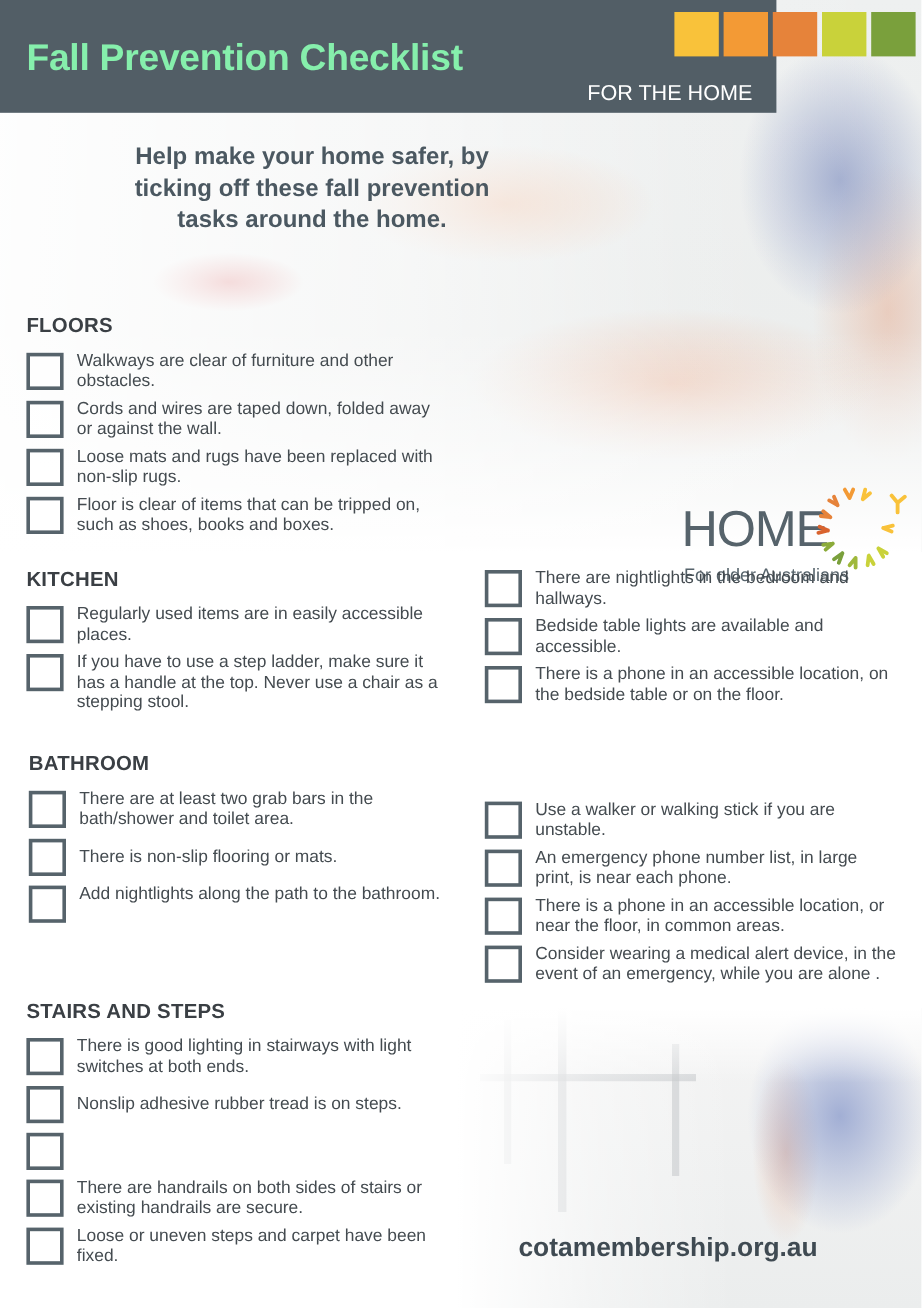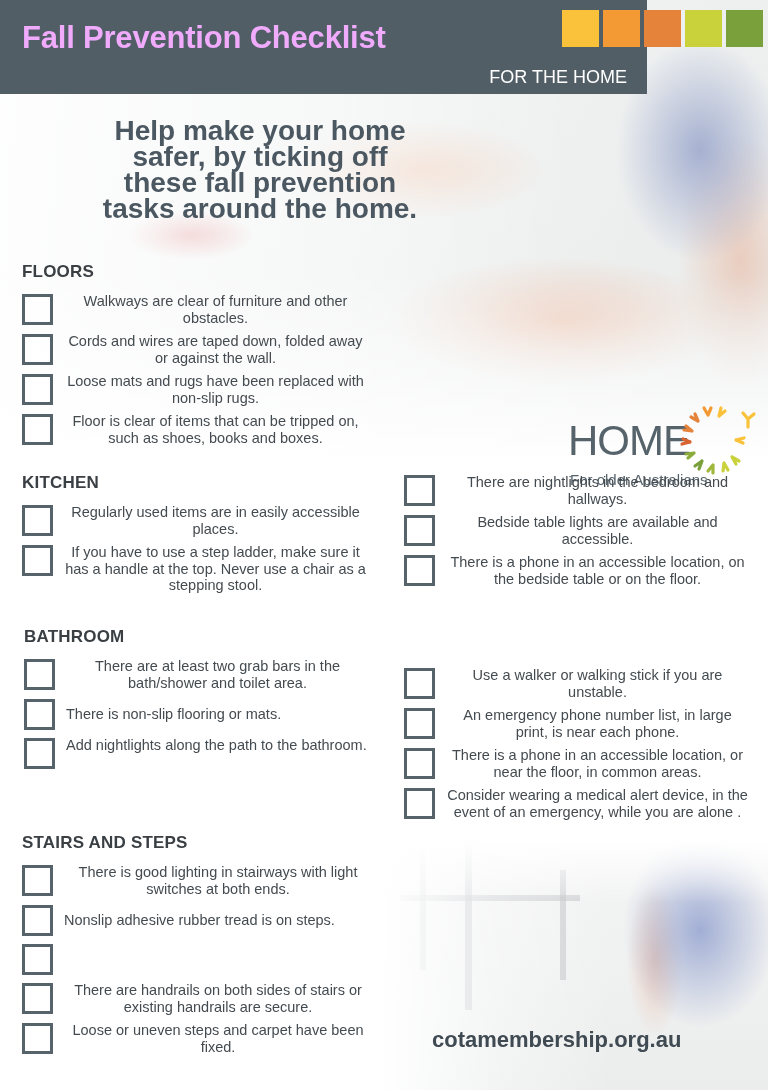--- a/index.html
+++ b/index.html
@@ -26,32 +26,32 @@
       radial-gradient(ellipse 40px 110px at 275px 120px, rgba(232,190,170,0.7), rgba(232,190,170,0) 70%),
       linear-gradient(180deg, #f4f4f4, #ebeded);
   }
   .bg-bottom::after { content: ""; position: absolute; inset: 0;
     background: linear-gradient(90deg, rgba(255,255,255,1) 0%, rgba(255,255,255,0.4) 30%, rgba(255,255,255,0) 60%),
                 linear-gradient(180deg, rgba(255,255,255,1) 0%, rgba(255,255,255,0) 25%); }
   .walker { position: absolute; background: #b8bcc0; opacity: 0.55; }
 
   
   .header { position: absolute; left: 0; top: 0; width: 647px; height: 94px; background: #525e66; z-index: 2; }
-  .header-title { position: absolute; left: 22px; top: 20px; font-family: "Liberation Sans", sans-serif; font-weight: bold; font-size: 31px; color: #f0abfc; letter-spacing: -0.2px; text-align: center; }
+  .header-title { position: absolute; left: 22px; top: 30px; font-family: "Liberation Sans", sans-serif; font-weight: bold; font-size: 31px; color: #86efac; letter-spacing: -0.2px; text-align: center; }
   .header-sub { position: absolute; right: 20px; top: 67px; font-family: "Liberation Sans", sans-serif; font-size: 18px; color: #ffffff; }
   .swatches { position: absolute; left: 562px; top: 10px; display: flex; gap: 4px; z-index: 3; }
   .swatch { width: 37px; height: 37px; }
 
   .intro { position: absolute; left: 100px; top: 118px; width: 320px; text-align: center; z-index: 2;
-    font-family: "Liberation Sans", sans-serif; font-weight: bold; font-size: 28px; line-height: 26px; color: #4b5861; }
+    font-family: "Liberation Sans", sans-serif; font-weight: bold; font-size: 20px; line-height: 26px; color: #4b5861; }
 
   
   .section { position: absolute; z-index: 2; }
   .section-title { font-family: "Liberation Sans", sans-serif; font-weight: bold; font-size: 17px; color: #3a3f44; margin-bottom: 11px; letter-spacing: 0.2px; }
-  .item { display: flex; align-items: flex-start; margin-bottom: 7px; text-align: center; }
+  .item { display: flex; align-items: flex-start; margin-bottom: 7px; }
   .checkbox { flex: 0 0 auto; width: 31px; height: 31px; border: 3px solid #56636b; background: rgba(255,255,255,0.6); margin-right: 11px; margin-top: 1px; cursor: pointer; }
   .item-text { font-family: "Liberation Sans", sans-serif; font-size: 14.5px; line-height: 16.5px; color: #444b50; }
 
   
   .logo { position: absolute; left: 568px; top: 405px; width: 200px; height: 80px; z-index: 2; }
   .logo-word { position: absolute; left: 0; top: 12px; font-family: "Liberation Sans", sans-serif; font-size: 42px; color: #56636b; letter-spacing: -1px; }
   .logo-tag { position: absolute; left: 2px; top: 66px; font-family: "Liberation Sans", sans-serif; font-size: 15px; color: #56636b; }
   .logo-mark { position: absolute; left: 110px; top: 0; width: 85px; height: 70px; }
 
   .site-url { position: absolute; left: 432px; top: 1027px; z-index: 2; font-family: "Liberation Sans", sans-serif; font-weight: bold; font-size: 22px; color: #3f4a52; }

